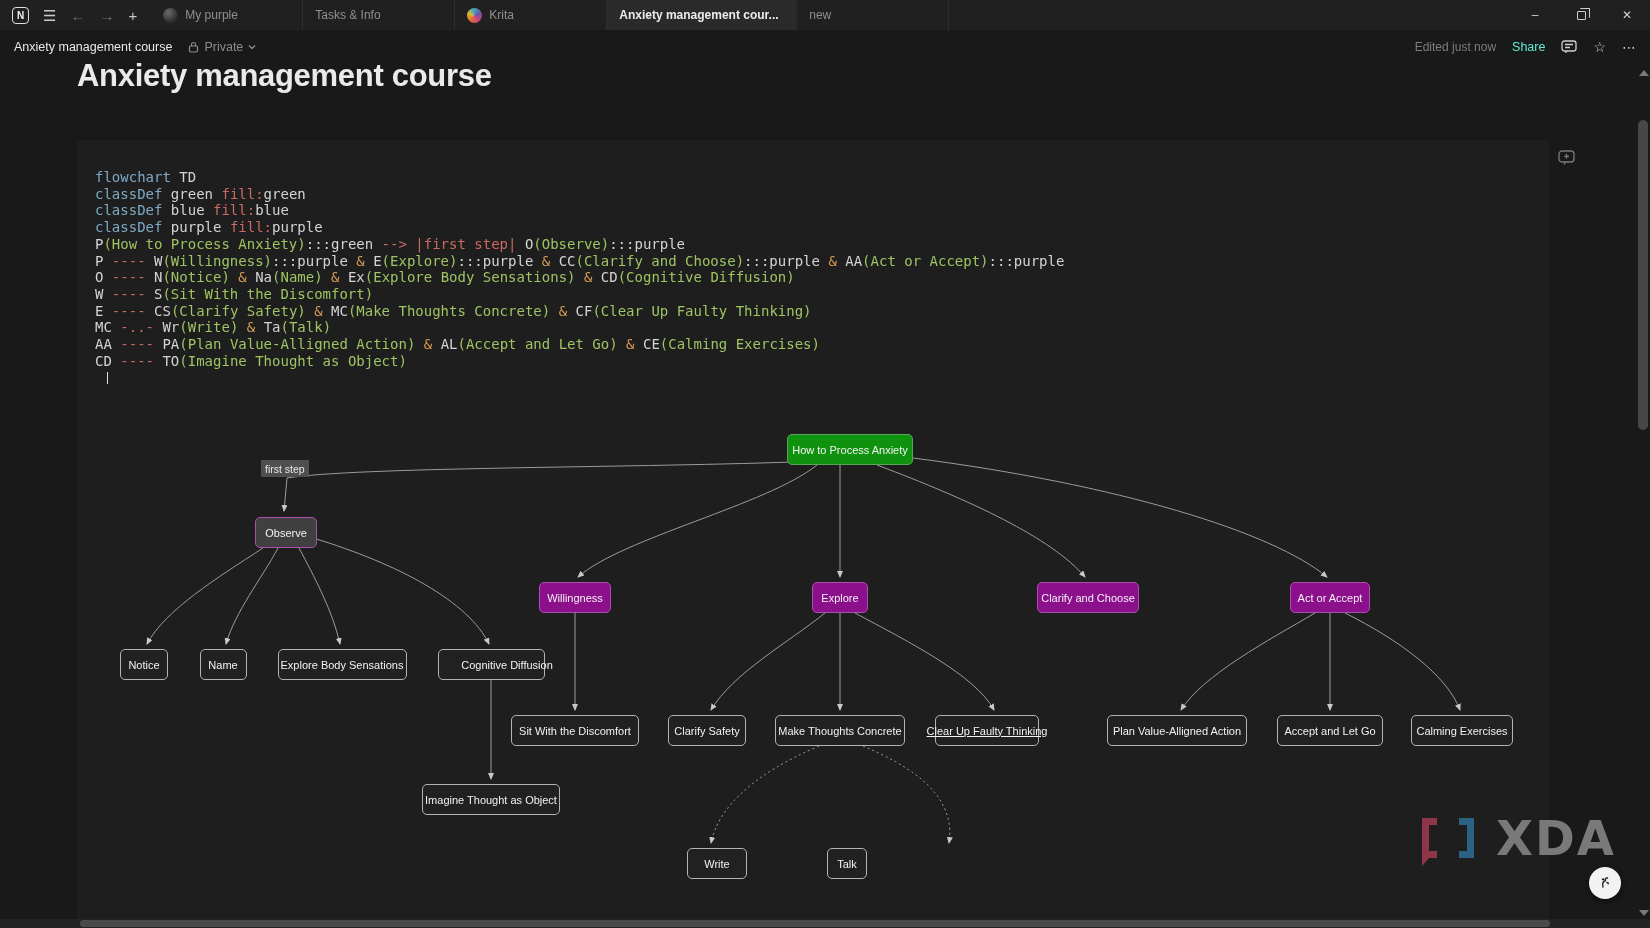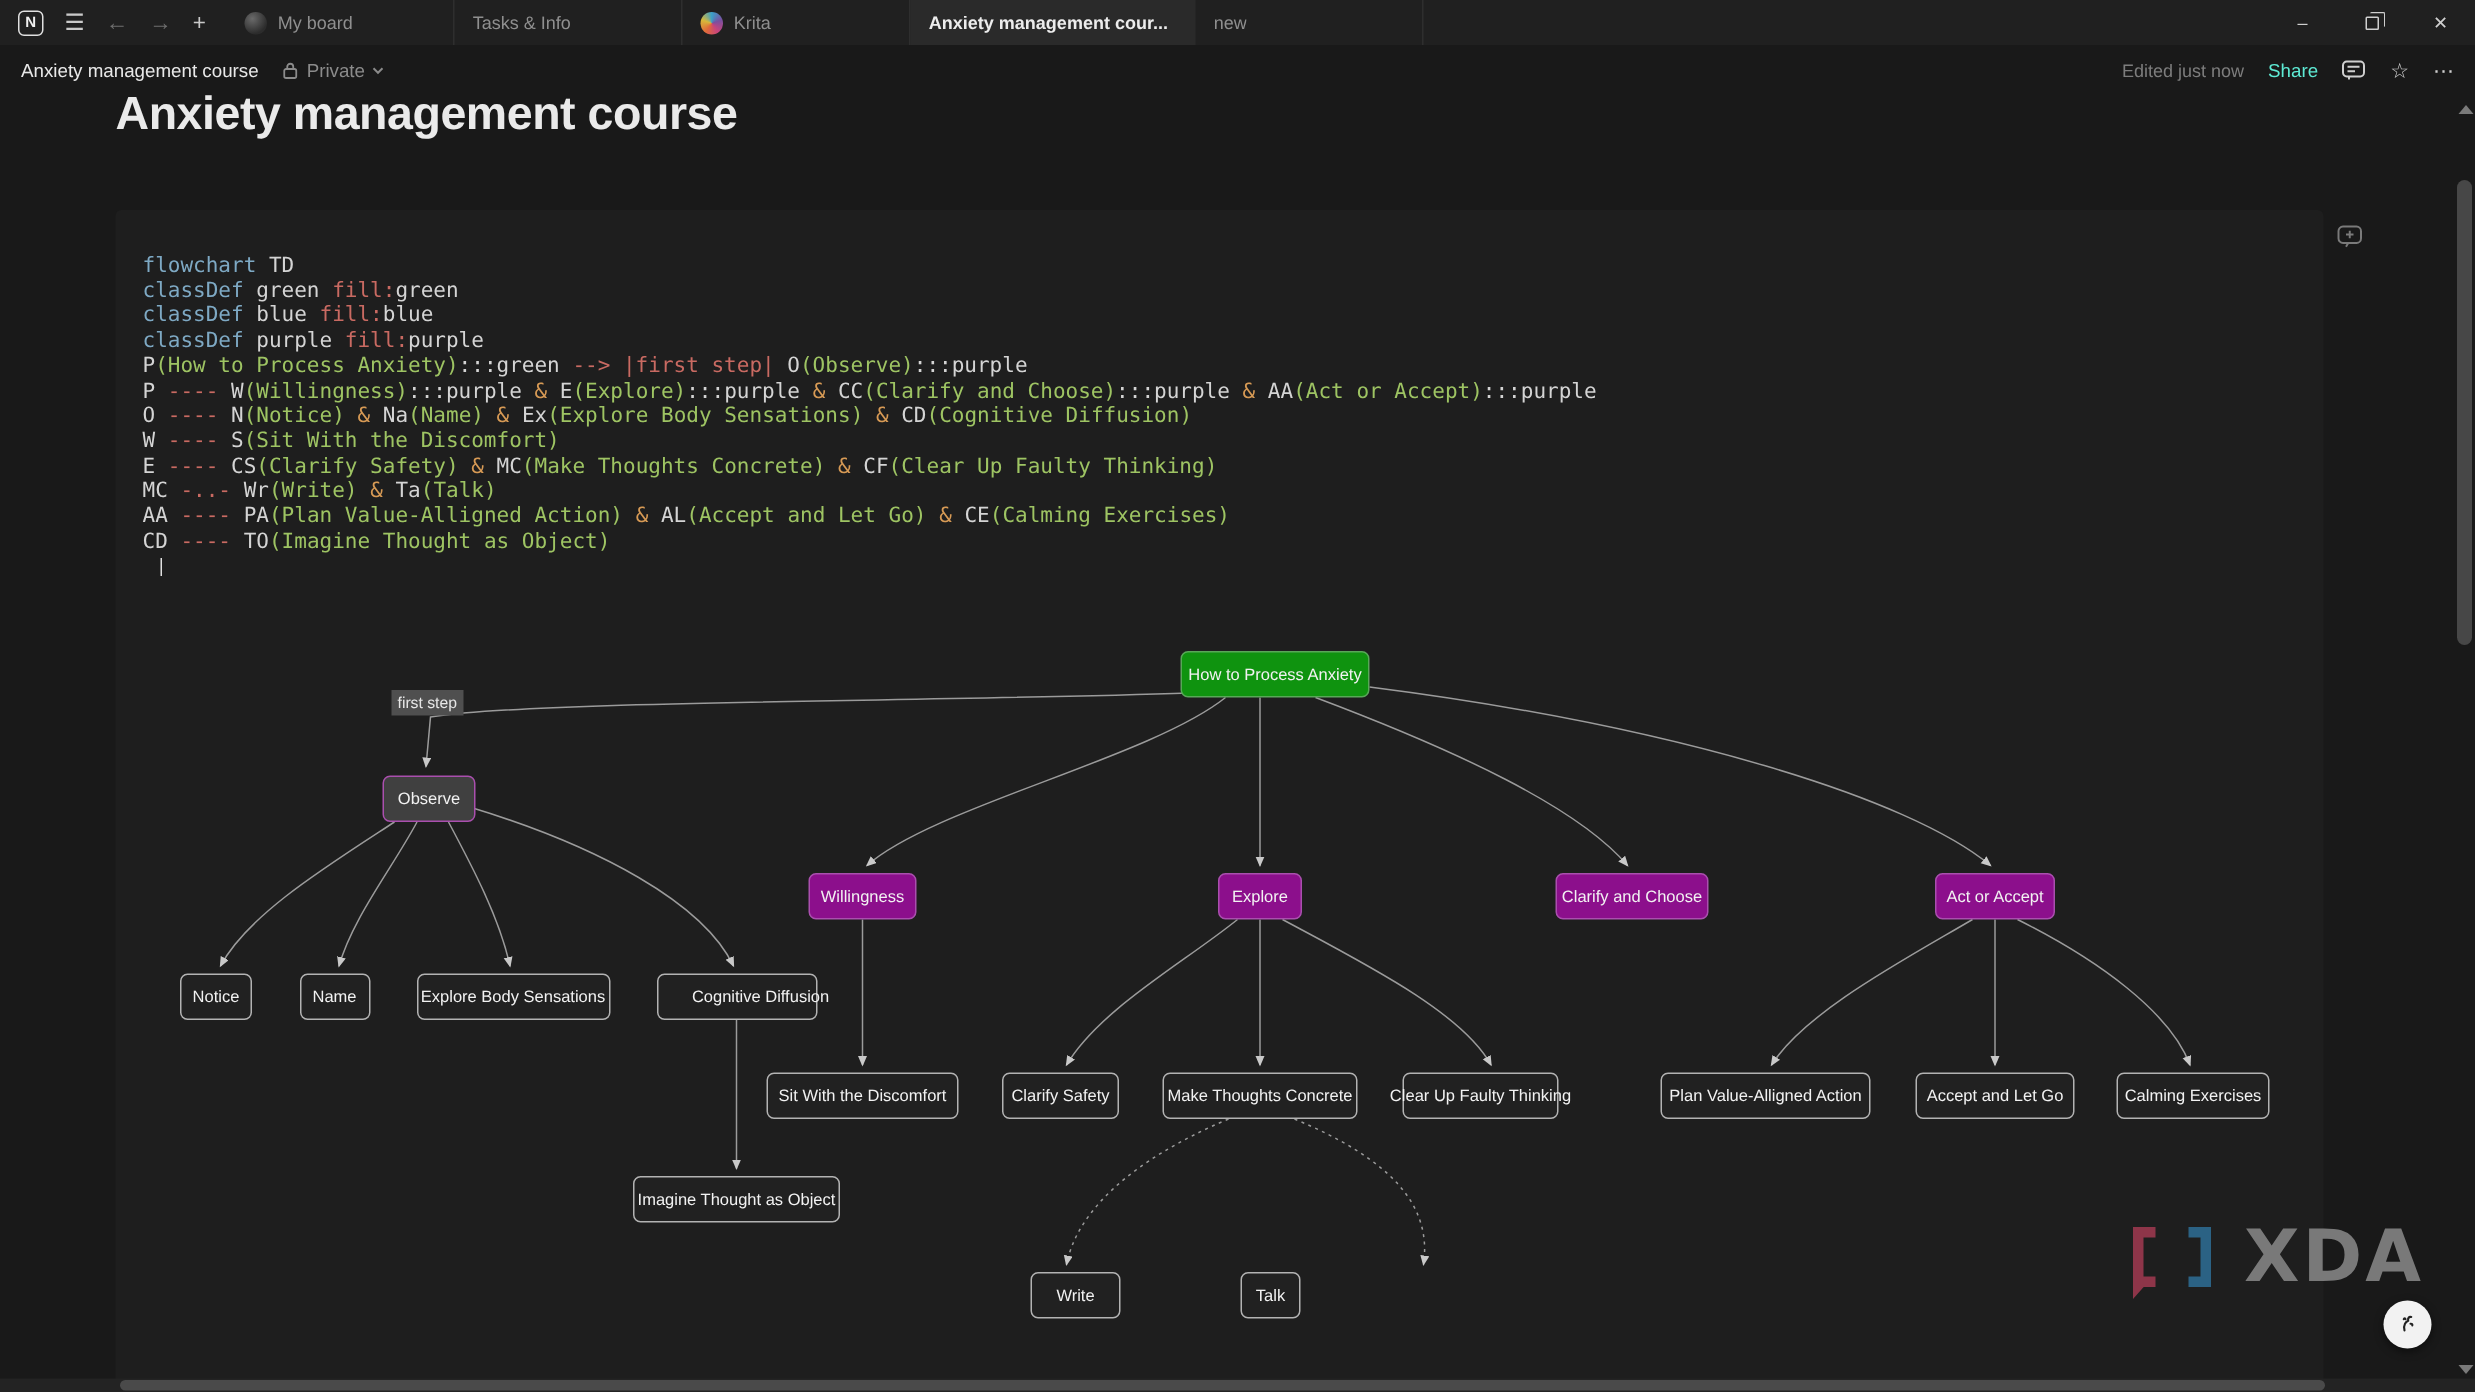--- a/index.html
+++ b/index.html
@@ -108,21 +108,21 @@
     <div class="nav-cluster">
       <span class="notion-logo">N</span>
       <span class="nav-btn">☰</span>
       <span class="nav-btn dim">←</span>
       <span class="nav-btn dim">→</span>
       <span class="nav-btn">+</span>
     </div>
     <div class="tab-strip">
         <div class="tab">
           <span class="tab-ic board-avatar"></span>
-          <span class="tab-label">My board</span>
+          <span class="tab-label">My purple</span>
         </div>
         <div class="tab">
           <span class="tab-label">Tasks &amp; Info</span>
         </div>
         <div class="tab">
           <span class="tab-ic krita"></span>
           <span class="tab-label">Krita</span>
         </div>
         <div class="tab active">
           <span class="tab-label">Anxiety management cour...</span>
@@ -202,21 +202,21 @@
         <div class="fc-node" style="left: 735px; top: 442px; width: 56px; background: rgb(140, 15, 140); border-color: rgb(170, 79, 174);">Explore</div>
         <div class="fc-node" style="left: 960px; top: 442px; width: 102px; background: rgb(140, 15, 140); border-color: rgb(170, 79, 174);">Clarify and Choose</div>
         <div class="fc-node" style="left: 1213px; top: 442px; width: 80px; background: rgb(140, 15, 140); border-color: rgb(170, 79, 174);">Act or Accept</div>
         <div class="fc-node" style="left: 43px; top: 509px; width: 48px; background: rgb(33, 33, 33); border-color: rgb(179, 179, 179);">Notice</div>
         <div class="fc-node" style="left: 122.5px; top: 509px; width: 47px; background: rgb(33, 33, 33); border-color: rgb(179, 179, 179);">Name</div>
         <div class="fc-node" style="left: 200.5px; top: 509px; width: 129px; background: rgb(33, 33, 33); border-color: rgb(179, 179, 179);">Explore Body Sensations</div>
         <div class="fc-node" style="left: 360.5px; top: 509px; width: 107px; background: rgb(33, 33, 33); border-color: rgb(179, 179, 179); padding-left: 32px;">Cognitive Diffusion</div>
         <div class="fc-node" style="left: 434px; top: 575px; width: 128px; background: rgb(33, 33, 33); border-color: rgb(179, 179, 179);">Sit With the Discomfort</div>
         <div class="fc-node" style="left: 591px; top: 575px; width: 78px; background: rgb(33, 33, 33); border-color: rgb(179, 179, 179);">Clarify Safety</div>
         <div class="fc-node" style="left: 698px; top: 575px; width: 130px; background: rgb(33, 33, 33); border-color: rgb(179, 179, 179);">Make Thoughts Concrete</div>
-        <div class="fc-node" style="left: 858px; top: 575px; width: 104px; background: rgb(33, 33, 33); border-color: rgb(179, 179, 179);">Clear Up Faulty Thinking</div>
+        <div class="fc-node" style="left: 858px; top: 575px; width: 104px; background: rgb(33, 33, 33); border-color: rgb(179, 179, 179); text-decoration: underline;">Clear Up Faulty Thinking</div>
         <div class="fc-node" style="left: 1030px; top: 575px; width: 140px; background: rgb(33, 33, 33); border-color: rgb(179, 179, 179);">Plan Value-Alligned Action</div>
         <div class="fc-node" style="left: 1200px; top: 575px; width: 106px; background: rgb(33, 33, 33); border-color: rgb(179, 179, 179);">Accept and Let Go</div>
         <div class="fc-node" style="left: 1334px; top: 575px; width: 102px; background: rgb(33, 33, 33); border-color: rgb(179, 179, 179);">Calming Exercises</div>
         <div class="fc-node" style="left: 345px; top: 644px; width: 138px; background: rgb(33, 33, 33); border-color: rgb(179, 179, 179);">Imagine Thought as Object</div>
         <div class="fc-node" style="left: 610px; top: 708px; width: 60px; background: rgb(33, 33, 33); border-color: rgb(179, 179, 179);">Write</div>
         <div class="fc-node" style="left: 750px; top: 708px; width: 40px; background: rgb(33, 33, 33); border-color: rgb(179, 179, 179);">Talk</div>
       </div>
   </div>
 
   <svg class="comment-add" width="17" height="16" viewBox="0 0 17 16">

